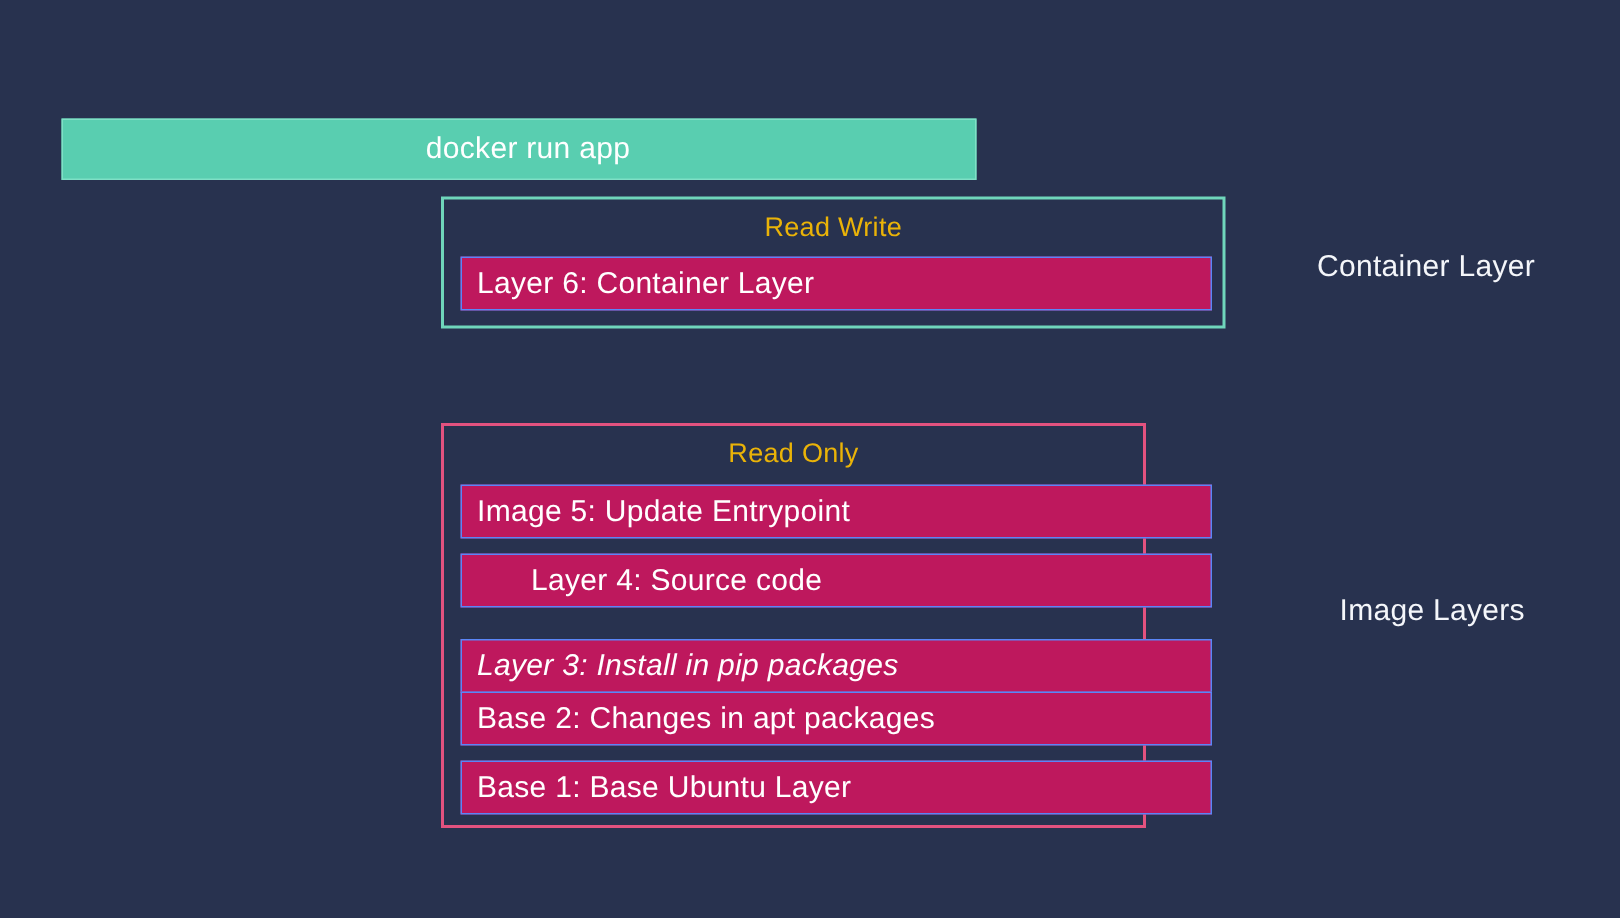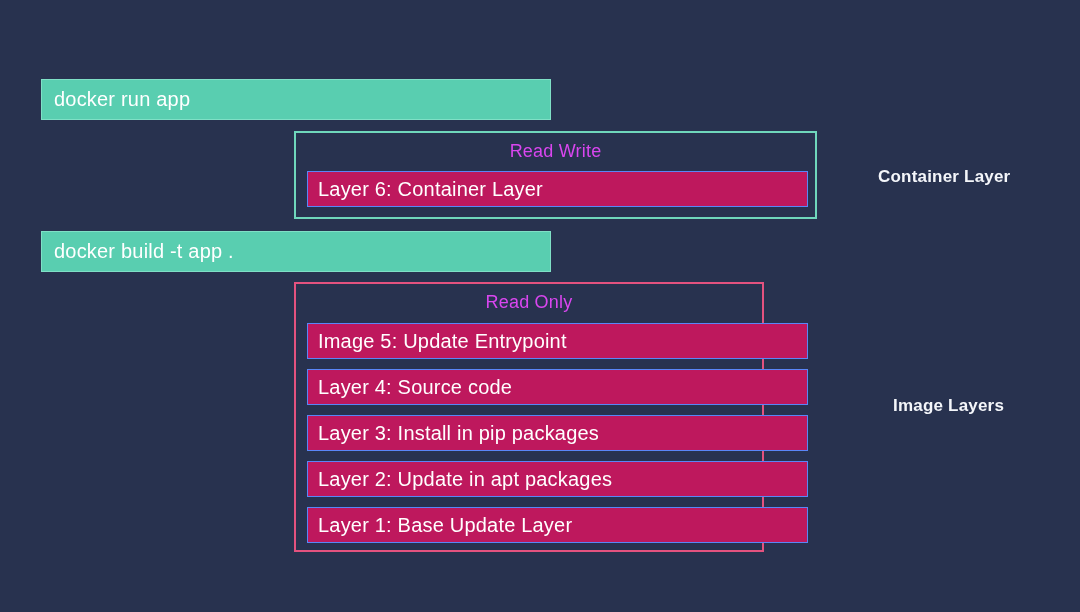--- a/index.html
+++ b/index.html
@@ -31,21 +31,21 @@
     align-items: center;
   }
   .cmd-text {
     color: #ffffff;
     font-size: 20px;
     font-weight: 400;
     letter-spacing: 0.2px;
     padding-left: 12px;
     white-space: nowrap;
   }
-  #cmd-run  { left: 41px;  top: 79px;  width: 510px; height: 41px; }
+  #cmd-run  { left: 41px;  top: 79px;  width: 610px; height: 41px; justify-content: center; }
   #cmd-build{ left: 41px;  top: 231px; width: 510px; height: 41px; }
 
   
   .group-box {
     position: absolute;
     box-sizing: border-box;
     background: transparent;
   }
   #rw-group {
     left: 294px; top: 131px; width: 523px; height: 88px;
@@ -53,21 +53,21 @@
   }
   #ro-group {
     left: 294px; top: 282px; width: 470px; height: 270px;
     border: 2px solid #e3527f;
   }
   .group-title {
     position: absolute;
     left: 0;
     width: 100%;
     text-align: center;
-    color: #d946ef;
+    color: #eab308;
     font-size: 18px;
     font-weight: 400;
     letter-spacing: 0.2px;
   }
   #rw-group .group-title { top: 8px; }
   #ro-group .group-title { top: 8px; }
 
   
   .layer-bar {
     position: absolute;
@@ -86,22 +86,22 @@
     font-weight: 400;
     letter-spacing: 0.2px;
     padding-left: 10px;
     white-space: nowrap;
   }
 
   
   .side-label {
     position: absolute;
     color: #f4f6fa;
-    font-size: 17px;
-    font-weight: bold;
+    font-size: 20px;
+    font-weight: normal;
     letter-spacing: 0.2px;
     white-space: nowrap;
   }
   #label-container-layer { left: 878px; top: 167px; }
   #label-image-layers    { left: 893px; top: 396px; }
 </style>
 </head>
 <body>
 
 <div class="canvas">
@@ -110,45 +110,42 @@
     <span class="cmd-text">docker run app</span>
   </div>
 
   <div class="group-box" id="rw-group">
     <div class="group-title">Read Write</div>
     <div class="layer-bar" style="top: 38px;">
       <span class="layer-text">Layer 6: Container Layer</span>
     </div>
   </div>
 
-  <div class="cmd-box" id="cmd-build">
-    <span class="cmd-text">docker build -t app .</span>
-  </div>
 
   <div class="group-box" id="ro-group">
     <div class="group-title">Read Only</div>
 
     <div class="layer-bar" style="top: 39px;">
       <span class="layer-text">Image 5: Update Entrypoint</span>
     </div>
 
-    <div class="layer-bar" style="top: 85px;">
+    <div class="layer-bar" style="top: 85px; padding-left: 36px;">
       <span class="layer-text">Layer 4: Source code</span>
     </div>
 
-    <div class="layer-bar" style="top: 131px;">
+    <div class="layer-bar" style="top: 142px; font-style: italic;">
       <span class="layer-text">Layer 3: Install in pip packages</span>
     </div>
 
     <div class="layer-bar" style="top: 177px;">
-      <span class="layer-text">Layer 2: Update in apt packages</span>
+      <span class="layer-text">Base 2: Changes in apt packages</span>
     </div>
 
     <div class="layer-bar" style="top: 223px;">
-      <span class="layer-text">Layer 1: Base Update Layer</span>
+      <span class="layer-text">Base 1: Base Ubuntu Layer</span>
     </div>
   </div>
 
   <div class="side-label" id="label-container-layer">Container Layer</div>
 
   <div class="side-label" id="label-image-layers">Image Layers</div>
 
 </div>
 
 </body></html>

